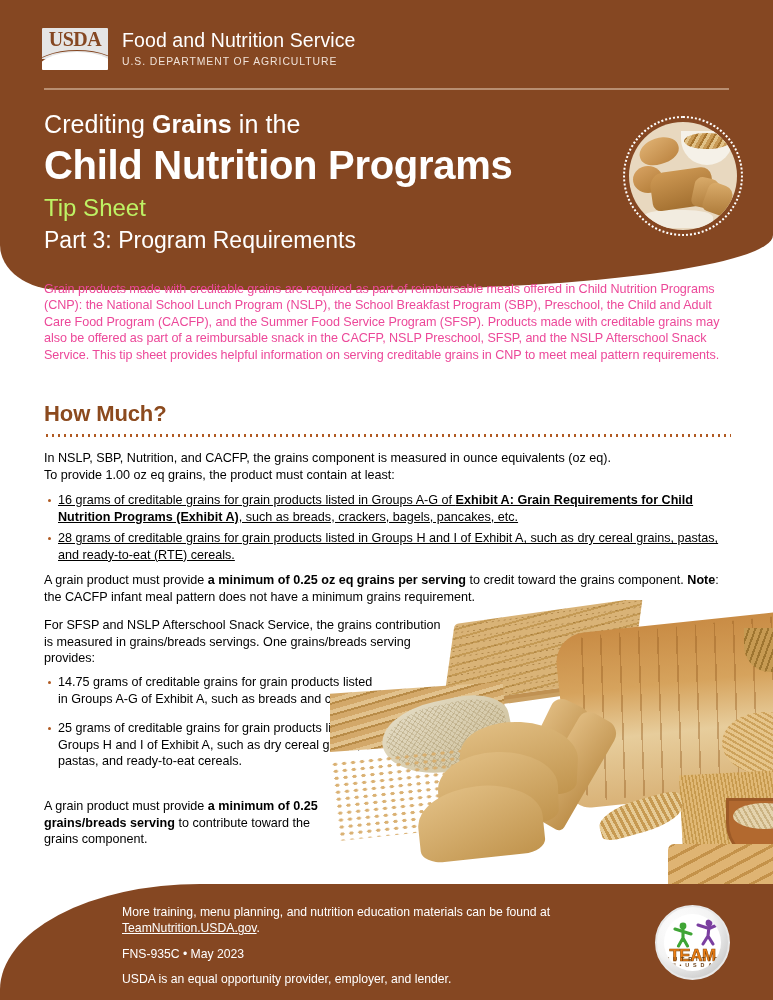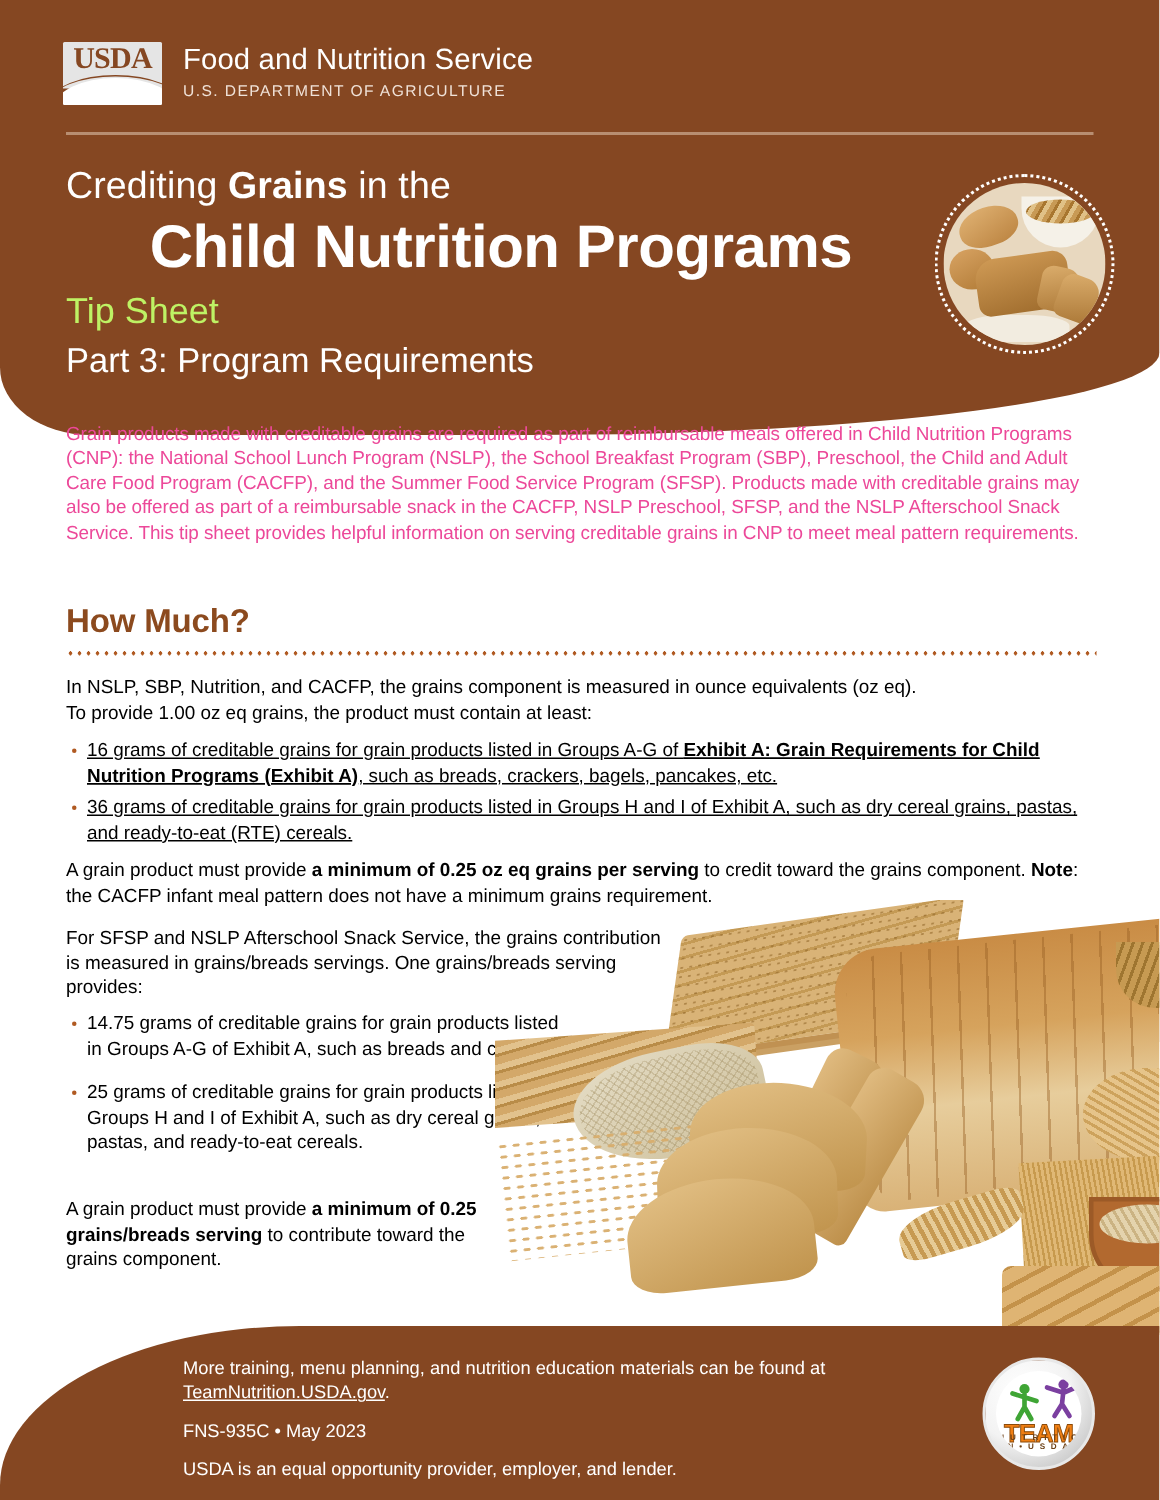--- a/index.html
+++ b/index.html
@@ -58,21 +58,21 @@
     opacity:0.75;
   }
 
   .title-block { position:absolute; left:44px; top:108px; width:580px; }
   .t-credit {
     color:#ffffff; font-size:25px; font-weight:400; line-height:32px; letter-spacing:0.1px;
   }
   .t-credit b { font-weight:bold; }
   .t-main {
     color:#ffffff; font-size:40px; font-weight:bold; line-height:47px;
-    letter-spacing:-0.3px; margin-top:2px;text-align:center;
+    letter-spacing:-0.3px; margin-top:2px;
   }
   .t-tip { color:#bef264; font-size:24px; font-weight:400; line-height:31px; margin-top:3px; }
   .t-part { color:#ffffff; font-size:23px; font-weight:400; line-height:31px; margin-top:2px; }
 
   
   .circle-photo {
     position:absolute; left:629px; top:122px; width:108px; height:108px; border-radius:50%;
     overflow:hidden;
   }
   .circle-ring {
@@ -345,21 +345,21 @@
 <h2 class="sec-head">How Much?</h2>
 <div class="dot-rule"></div>
 
 <div class="lead1">
   <span>In NSLP, SBP, Nutrition, and CACFP, the grains component is measured in ounce equivalents (oz eq).</span><br>
   <span>To provide 1.00 oz eq grains, the product must contain at least:</span>
 </div>
 
 <ul class="blist bul1">
   <li><span>16 grams of creditable grains for grain products listed in Groups A-G of </span><u>Exhibit A: Grain Requirements for Child Nutrition Programs (Exhibit A)</u><span>, such as breads, crackers, bagels, pancakes, etc.</span></li>
-  <li><span>36 grams of creditable grains for grain products listed in Groups H and I of Exhibit A, such as dry cereal grains, pastas, and ready-to-eat (RTE) cereals.</span></li>
+  <li><span>28 grams of creditable grains for grain products listed in Groups H and I of Exhibit A, such as dry cereal grains, pastas, and ready-to-eat (RTE) cereals.</span></li>
 </ul>
 
 <p class="note1"><span>A grain product must provide </span><b class="bold">a minimum of 0.25 oz eq grains per serving</b><span> to credit toward the grains component. </span><b class="bold">Note</b><span>: the CACFP infant meal pattern does not have a minimum grains requirement.</span></p>
 
 <p class="lead2">For SFSP and NSLP Afterschool Snack Service, the grains contribution is measured in grains/breads servings. One grains/breads serving provides:</p>
 
 <ul class="blist bul2">
   <li>14.75 grams of creditable grains for grain products listed in Groups A-G of Exhibit A, such as breads and crackers.</li>
   <li>25 grams of creditable grains for grain products listed in Groups H and I of Exhibit A, such as dry cereal grains, pastas, and ready-to-eat cereals.</li>
 </ul>

